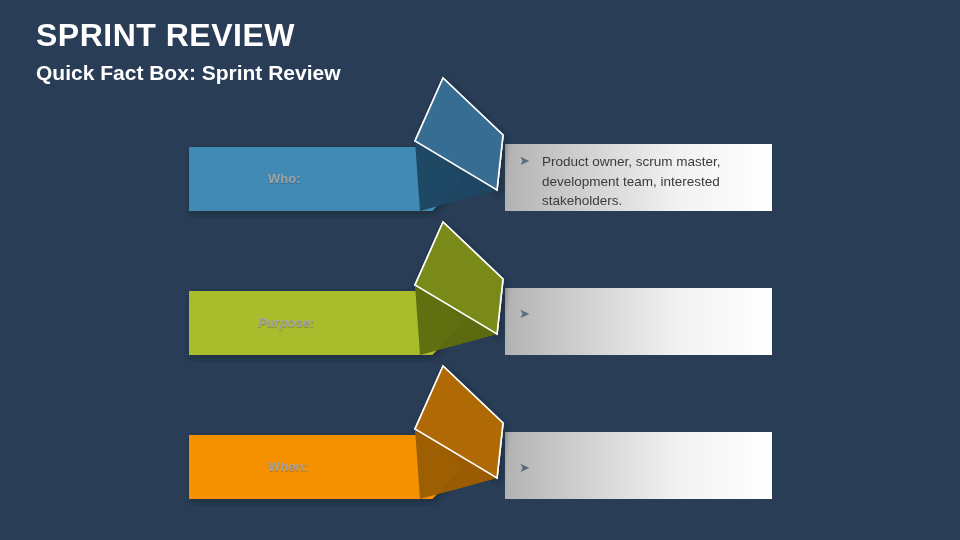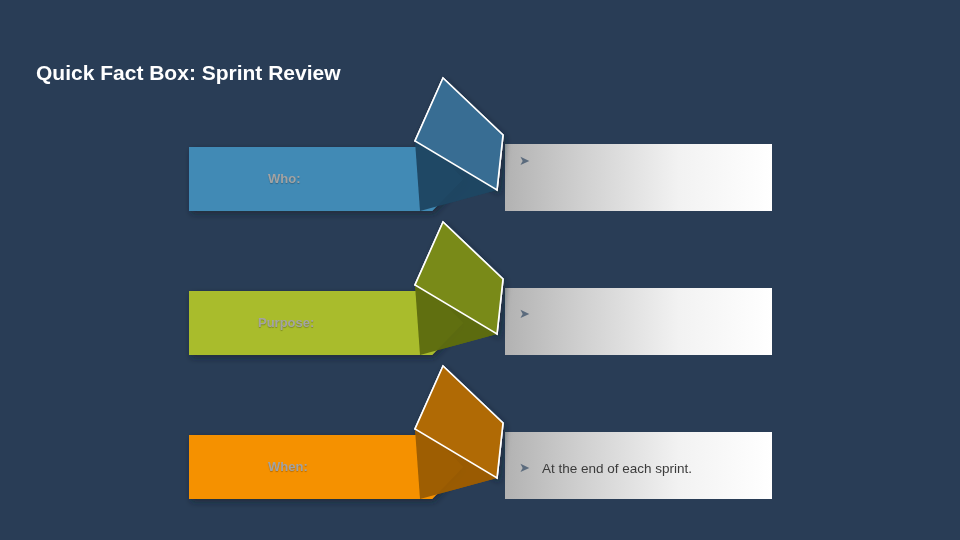--- a/index.html
+++ b/index.html
@@ -44,20 +44,21 @@
   .bullet {
     position:absolute;
     font-size:13px; color:#5b6b7d; line-height:1.45;
   }
 </style>
 </head>
 <body style="background: rgb(41, 61, 86);">
 
 <div id="slide">
 
+  <div id="title">SPRINT REVIEW</div>
   <div id="subtitle">Quick Fact Box: Sprint Review</div>
 
   <div class="row" id="row-0" style="top:66px;">
     <svg class="row-svg" width="960" height="160" viewBox="0 0 960 160">
       <defs>
         <linearGradient id="panelgrad0" x1="0" y1="0" x2="1" y2="0">
           <stop offset="0" stop-color="#b2b2b2"></stop>
           <stop offset="0.28" stop-color="#cfcfcf"></stop>
           <stop offset="0.65" stop-color="#f2f2f2"></stop>
           <stop offset="1" stop-color="#ffffff"></stop>
@@ -77,20 +78,21 @@
 
       <polygon points="415,75 497,124 420,145" fill="#1e4662"></polygon>
 
       <polygon points="189,81 432,81 463,113 432,145 189,145" fill="#418ab5" filter="url(#sh0)"></polygon>
       <polygon points="189,81 432,81 463,113 432,145 189,145" fill="#418ab5"></polygon>
       <polygon points="415,75 497,124 420,145" fill="#1e4662" opacity="0.96"></polygon>
       <polygon points="443,12 503,69 497,124 415,75" fill="#386d93" stroke="#ffffff" stroke-width="1.6"></polygon>
     </svg>
     <div class="bar-label" style="left:268px; top:105px;">Who:</div>
     <div class="bullet" style="left:519px; top:86px;">➤</div>
+    <div class="fact-text" style="left:542px; top:86px; width:215px;">Product owner, scrum master, development team, interested stakeholders.</div>
   </div>
 
   <div class="row" id="row-1" style="top:210px;">
     <svg class="row-svg" width="960" height="160" viewBox="0 0 960 160">
       <defs>
         <linearGradient id="panelgrad1" x1="0" y1="0" x2="1" y2="0">
           <stop offset="0" stop-color="#b2b2b2"></stop>
           <stop offset="0.28" stop-color="#cfcfcf"></stop>
           <stop offset="0.65" stop-color="#f2f2f2"></stop>
           <stop offset="1" stop-color="#ffffff"></stop>
@@ -100,21 +102,21 @@
         </filter>
       </defs>
       <rect x="505" y="78" width="267" height="67" fill="url(#panelgrad1)"></rect>
       <polygon points="443,12 503,69 497,124 415,75" fill="#798a18" stroke="#ffffff" stroke-width="1.6" filter="url(#sh1)"></polygon>
       <polygon points="415,75 497,124 420,145" fill="#5d6b10"></polygon>
       <polygon points="189,81 432,81 463,113 432,145 189,145" fill="#a9bc2c" filter="url(#sh1)"></polygon>
       <polygon points="189,81 432,81 463,113 432,145 189,145" fill="#a9bc2c"></polygon>
       <polygon points="415,75 497,124 420,145" fill="#5d6b10" opacity="0.96"></polygon>
       <polygon points="443,12 503,69 497,124 415,75" fill="#798a18" stroke="#ffffff" stroke-width="1.6"></polygon>
     </svg>
-    <div class="bar-label" style="left:258px; top:105px;">Purpose:</div>
+    <div class="bar-label" style="left:258px; top:105px;font-style:italic;">Purpose:</div>
     <div class="bullet" style="left:519px; top:95px;">➤</div>
   </div>
 
   <div class="row" id="row-2" style="top:354px;">
     <svg class="row-svg" width="960" height="160" viewBox="0 0 960 160">
       <defs>
         <linearGradient id="panelgrad2" x1="0" y1="0" x2="1" y2="0">
           <stop offset="0" stop-color="#b2b2b2"></stop>
           <stop offset="0.28" stop-color="#cfcfcf"></stop>
           <stop offset="0.65" stop-color="#f2f2f2"></stop>
@@ -127,16 +129,15 @@
       <rect x="505" y="78" width="267" height="67" fill="url(#panelgrad2)"></rect>
       <polygon points="443,12 503,69 497,124 415,75" fill="#b06a05" stroke="#ffffff" stroke-width="1.6" filter="url(#sh2)"></polygon>
       <polygon points="415,75 497,124 420,145" fill="#9a5c02"></polygon>
       <polygon points="189,81 432,81 463,113 432,145 189,145" fill="#f59100" filter="url(#sh2)"></polygon>
       <polygon points="189,81 432,81 463,113 432,145 189,145" fill="#f59100"></polygon>
       <polygon points="415,75 497,124 420,145" fill="#9a5c02" opacity="0.96"></polygon>
       <polygon points="443,12 503,69 497,124 415,75" fill="#b06a05" stroke="#ffffff" stroke-width="1.6"></polygon>
     </svg>
     <div class="bar-label" style="left:268px; top:105px;text-align:right;">When:</div>
     <div class="bullet" style="left:519px; top:105px;">➤</div>
-    <div class="fact-text" style="left:542px; top:105px; width:215px;">At the end of each sprint.</div>
   </div>
 
 </div>
 
 </body></html>

